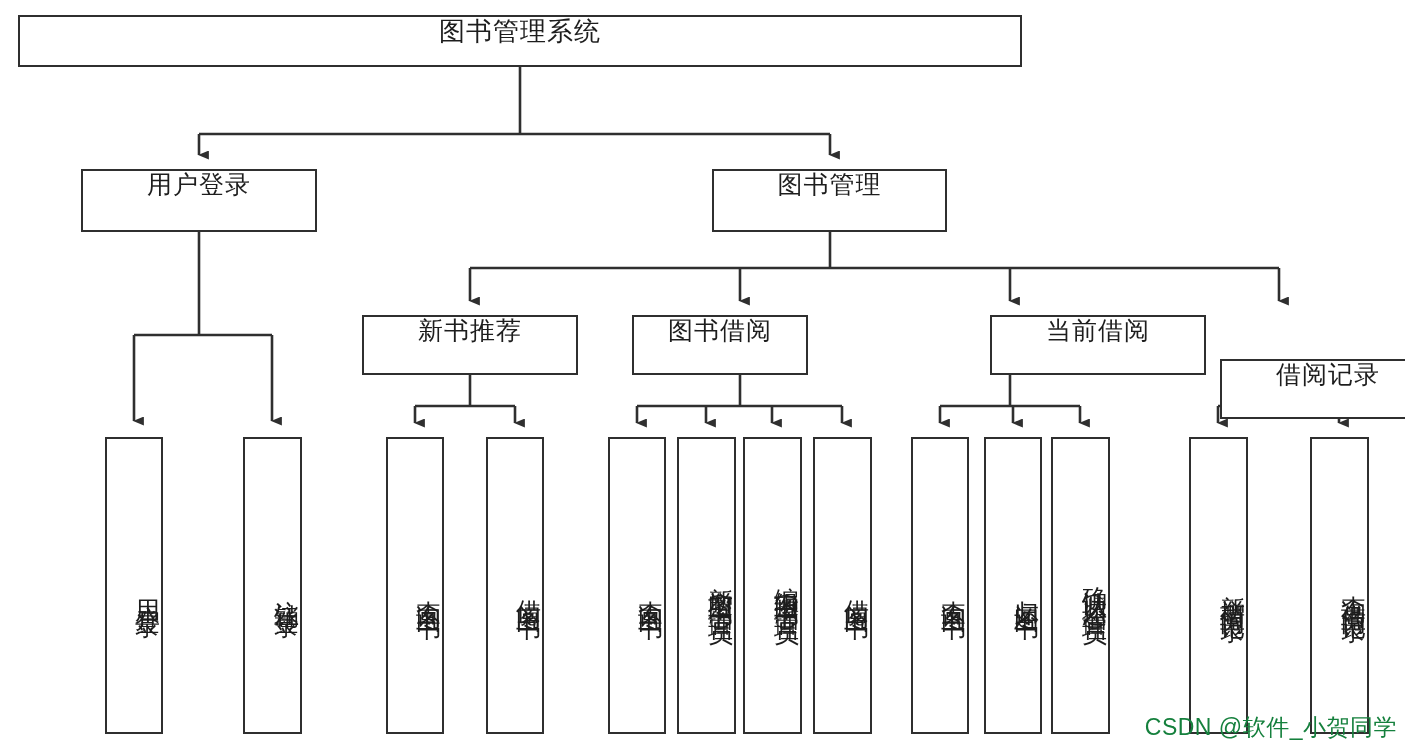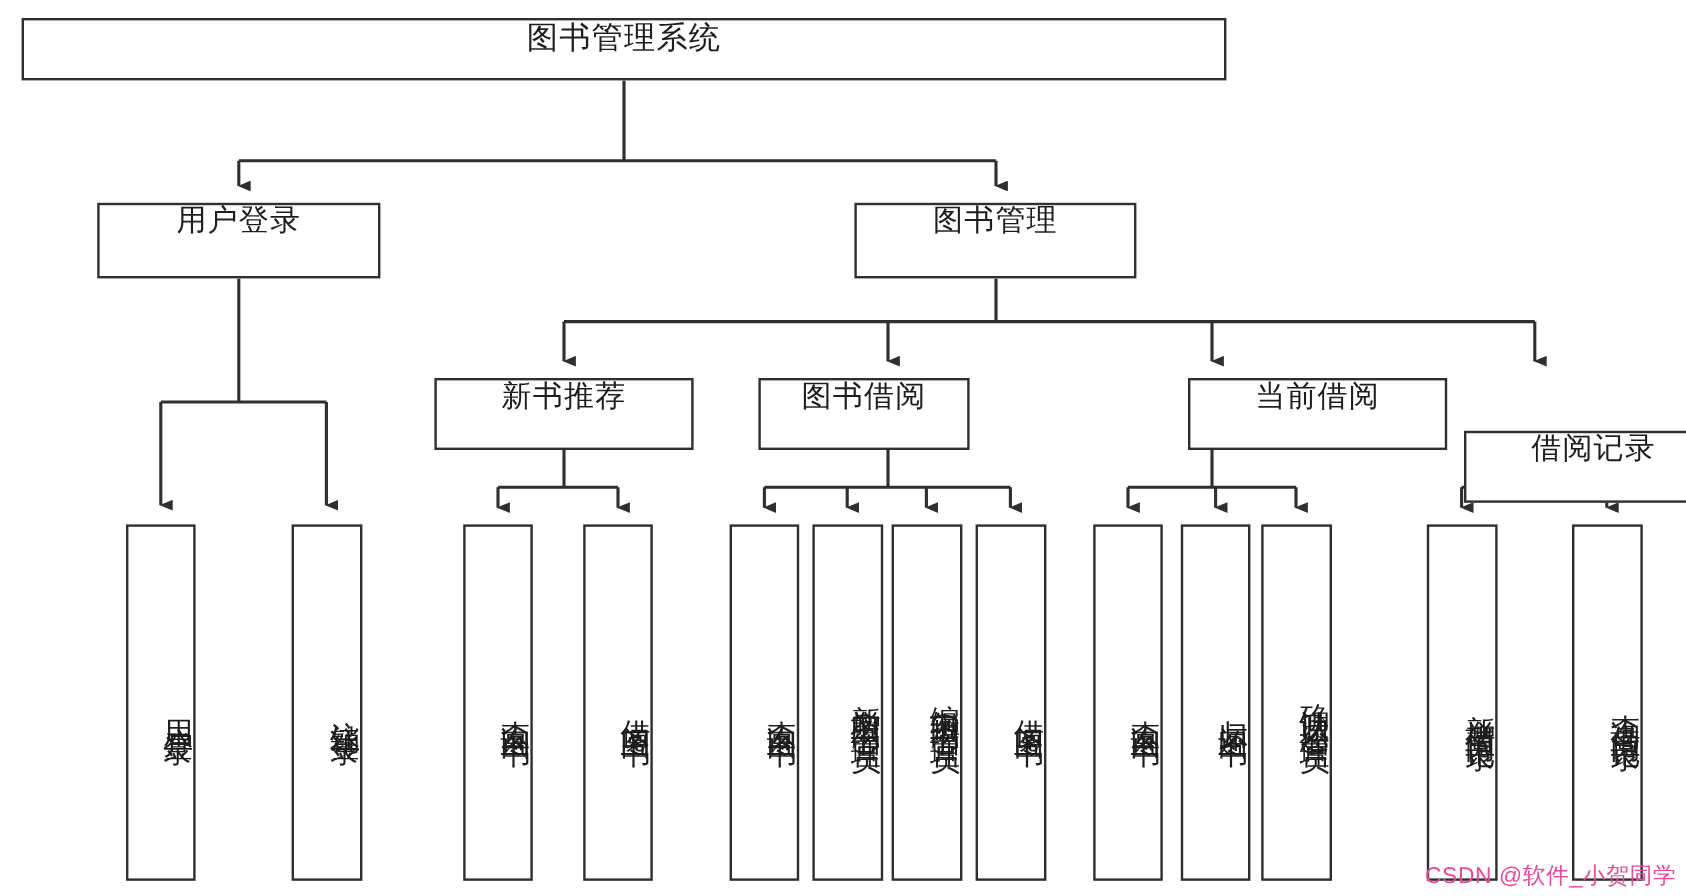--- a/index.html
+++ b/index.html
@@ -53,22 +53,22 @@
   }
   .node.vert .vtext {
     writing-mode: vertical-rl;
     text-orientation: upright;
     display: block;
   }
   .watermark {
     position: absolute;
     right: 8px;
     bottom: 4px;
-    font-size: 19px;
-    color: #ec4899;
+    font-size: 23px;
+    color: #15803d;
     letter-spacing: 0.5px;
     z-index: 5;
     white-space: nowrap;
   }
 </style>
 </head>
 <body>
 
 <div id="canvas">
 

